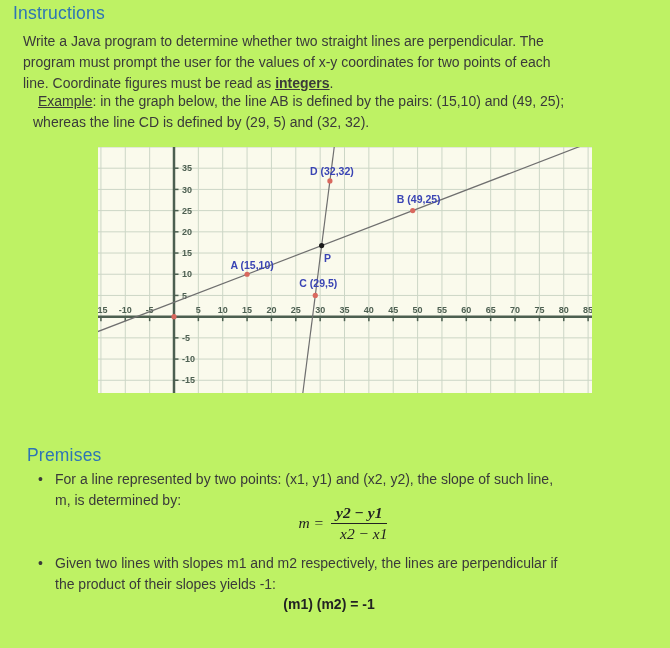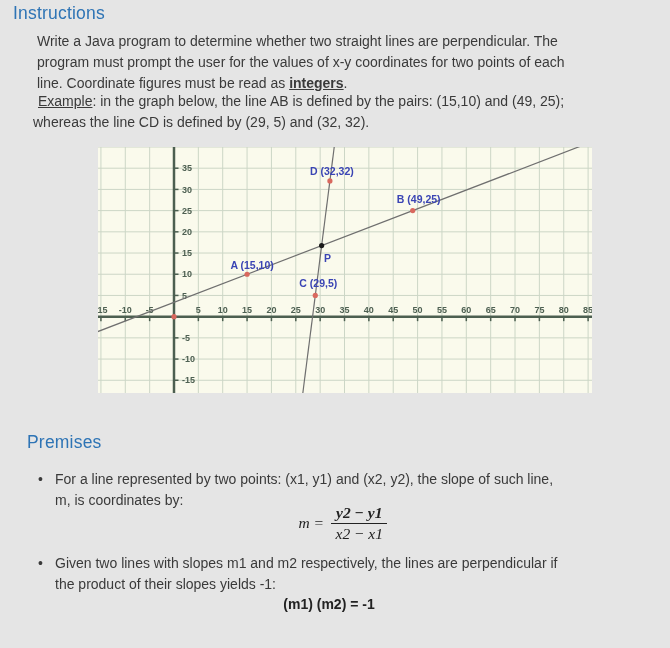--- a/index.html
+++ b/index.html
@@ -1,26 +1,26 @@
 <!DOCTYPE html>
 <html><head>
 <meta charset="utf-8">
 <style>
   * { margin:0; padding:0; box-sizing:border-box; }
   html,body { background:#ffffff; }
   body { font-family:"Liberation Sans", sans-serif; }
   .page {
-    position:relative; width:670px; height:648px; background:#e5e5e5; overflow:hidden;
+    position:relative; width:670px; height:648px; background:#bef264; overflow:hidden;
   }
   .heading {
     position:absolute; color:#2e74b5; font-size:17.5px; font-weight:normal;
     letter-spacing:0.2px;
   }
   .bodytext { color:#3a3a3a; font-size:14px; line-height:21px; white-space:pre-line; }
-  .para1 { position:absolute; left:37px; top:31px; width:625px; }
+  .para1 { position:absolute; left:23px; top:31px; width:625px; }
   .para2 { position:absolute; left:13px; top:91px; width:650px; text-indent:5px;margin-left:20px; }
   .bold-underline { font-weight:bold; text-decoration:underline; }
   .underline { text-decoration:underline; }
   .figure { position:absolute; left:98px; top:147px; width:494px; height:246px; }
   .bullet-item { position:absolute; left:38px; display:flex; }
   .bullet-dot { width:17px; color:#3a3a3a; font-size:14px; line-height:21px; }
   .bullet-text { width:600px; }
   .formula-row {
     position:absolute; top:504px; left:0; width:670px;
     display:flex; justify-content:center; align-items:center;
@@ -155,33 +155,33 @@
         <circle cx="217.2820512820513" cy="148.44827586206895" r="2.6" fill="#d9685e"></circle>
         <text x="220.2820512820513" y="140.44827586206895" text-anchor="middle" font-size="10.5" font-weight="bold" fill="#3a44b4">C (29,5)</text>
         <circle cx="231.8974358974359" cy="33.93103448275862" r="2.6" fill="#d9685e"></circle>
         <text x="233.8974358974359" y="27.93103448275862" text-anchor="middle" font-size="10.5" font-weight="bold" fill="#3a44b4">D (32,32)</text>
         <circle cx="223.61538461538464" cy="98.61206896551724" r="2.6" fill="#1a1a1a"></circle>
         <text x="229.61538461538464" y="114.61206896551724" text-anchor="middle" font-size="10.5" font-weight="bold" fill="#3a44b4">P</text>
         <circle cx="76" cy="169.65517241379308" r="2.6" fill="#d9685e"></circle>
       </svg>
   </div>
 
-  <h2 class="heading" style="left:27px; top:432px;">Premises</h2>
+  <h2 class="heading" style="left:27px; top:445px;">Premises</h2>
 
   <div class="bullet-item" style="top:469px;">
     <span class="bullet-dot">•</span>
     <span class="bodytext bullet-text">For a line represented by two points: (x1, y1) and (x2, y2), the slope of such line,
-m, is coordinates by:</span>
+m, is determined by:</span>
   </div>
 
   <div class="formula-row">
     <span class="formula-lhs">m =</span>
     <span class="frac">
       <span class="frac-num" style="display:block;">y2 − y1</span>
-      <span class="frac-den" style="display:block;">x2 − x1</span>
+      <span class="frac-den" style="display:block;text-align:right;">x2 − x1</span>
     </span>
   </div>
 
   <div class="bullet-item" style="top:553px;">
     <span class="bullet-dot">•</span>
     <span class="bodytext bullet-text">Given two lines with slopes m1 and m2 respectively, the lines are perpendicular if
 the product of their slopes yields -1:</span>
   </div>
 
   <div class="product-rule">(m1) (m2) = -1</div>

